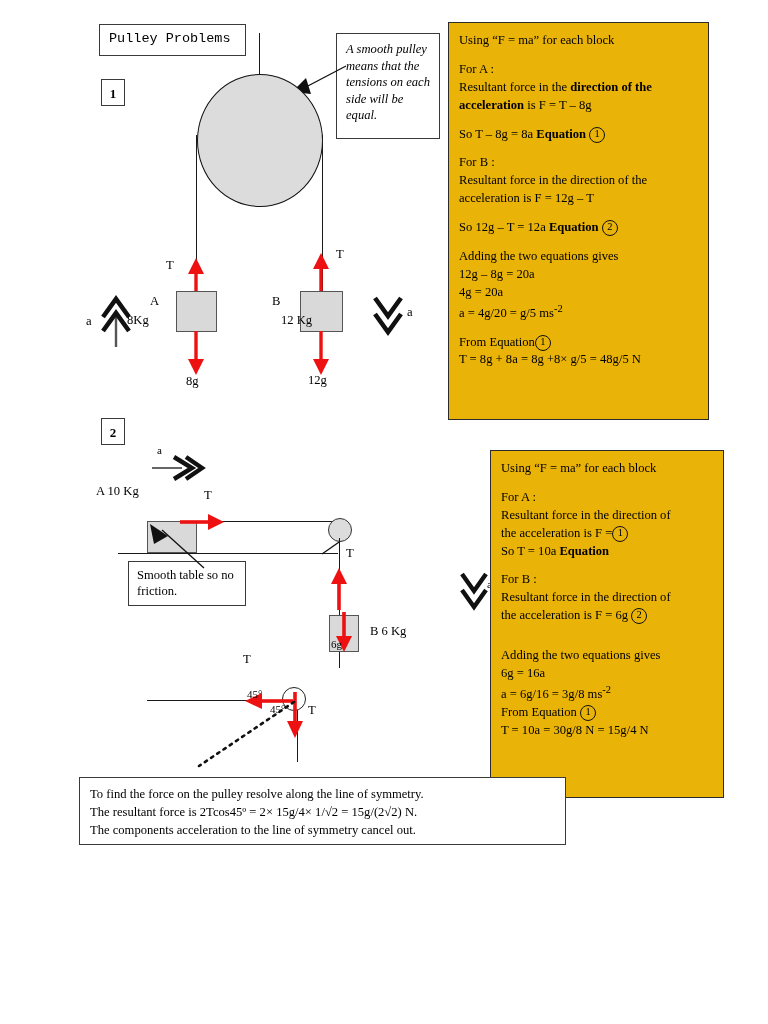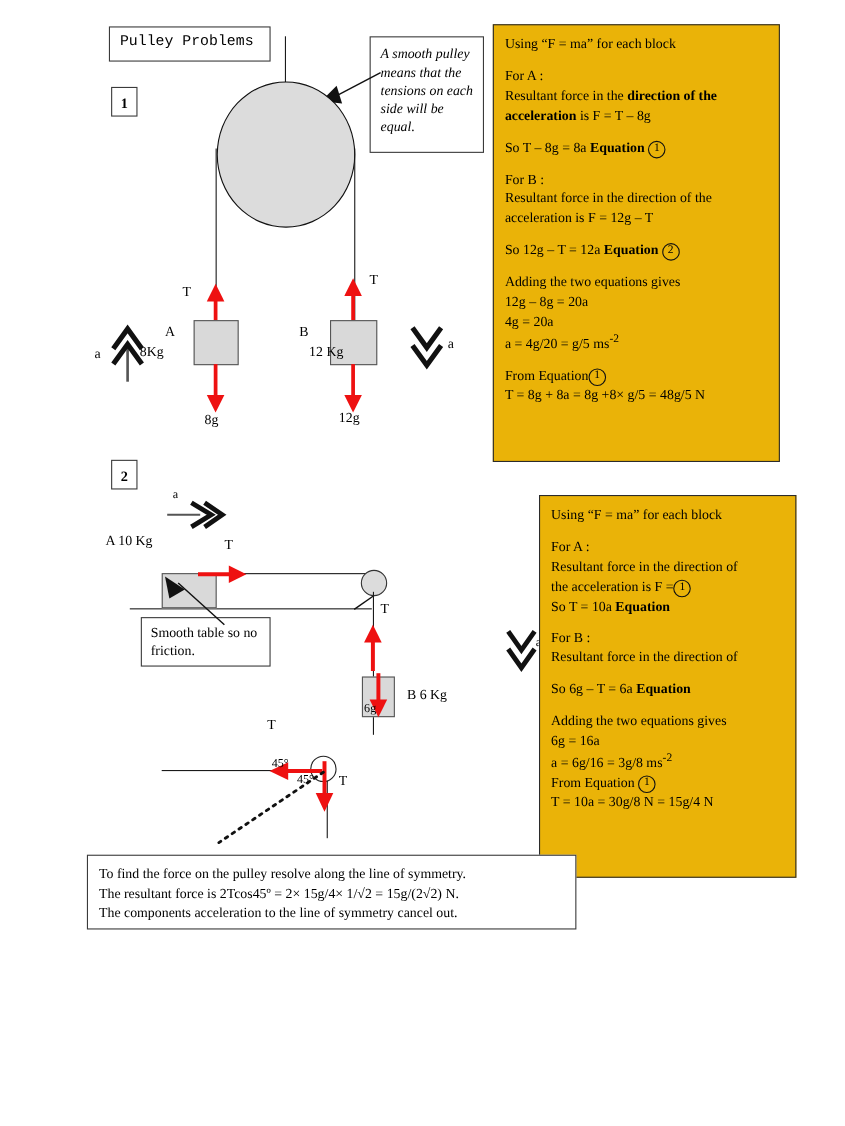--- a/index.html
+++ b/index.html
@@ -184,22 +184,22 @@
 <div class="abs panel cal" style="left:490px;top:450px;width:234px;height:348px;padding:9px 10px 0 10px;">
   <p>Using “F = ma” for each block</p>
   <div class="sp"></div>
   <p>For A :</p>
   <p>Resultant force in the direction of</p>
   <p><span>the acceleration is F =</span><span class="circled">1</span></p>
   <p><span>So T = 10a </span><span class="b">Equation</span></p>
   <div class="sp"></div>
   <p>For B :</p>
   <p>Resultant force in the direction of</p>
-  <div class="sp"></div>
-  <p><span>So 6g – T = 6a </span><span class="b">Equation</span></p>
+  <p><span>the acceleration is F = 6g</span> <span class="circled">2</span></p>
+  <div class="sp"></div>
   <div class="sp"></div>
   <p>Adding the two equations gives</p>
   <p>6g  = 16a</p>
   <p><span>a = 6g/16 = 3g/8 ms</span><sup>-2</sup></p>
   <p><span>From Equation</span> <span class="circled">1</span></p>
   <p>T = 10a = 30g/8 N = 15g/4 N</p>
 </div>
 
 <div class="abs ln" style="left:147px;top:700px;width:138px;height:1.3px;"></div>
 <div class="abs ln" style="left:297px;top:700px;width:1.3px;height:62px;"></div>
@@ -218,17 +218,17 @@
 </svg>
 <div class="abs lbl" style="left:308px;top:703px;"><span>T</span></div>
 
 <svg class="abs" style="left:197px;top:700px;width:100px;height:68px;">
   <line x1="97" y1="2" x2="2" y2="66" stroke="#111" stroke-width="2.6" stroke-dasharray="2.5,5" stroke-linecap="round"></line>
 </svg>
 
 <div class="abs lbl-s" style="left:247px;top:688px;"><span>45°</span></div>
 <div class="abs lbl-s" style="left:270px;top:703px;"><span>45°</span></div>
 
-<div class="abs box lbl" style="left:79px;top:777px;width:445px;height:68px;padding:8px 10px 0 10px;line-height:1.42;">
+<div class="abs box lbl" style="left:79px;top:777px;width:487px;height:68px;padding:8px 10px 0 10px;line-height:1.42;">
   <div>To find the force on the pulley resolve along the line of symmetry.</div>
   <div>The resultant force is 2Tcos45º = 2× 15g/4× 1/√2 = 15g/(2√2) N.</div>
   <div>The components acceleration to the line of symmetry cancel out.</div>
 </div>
 
 </body></html>

